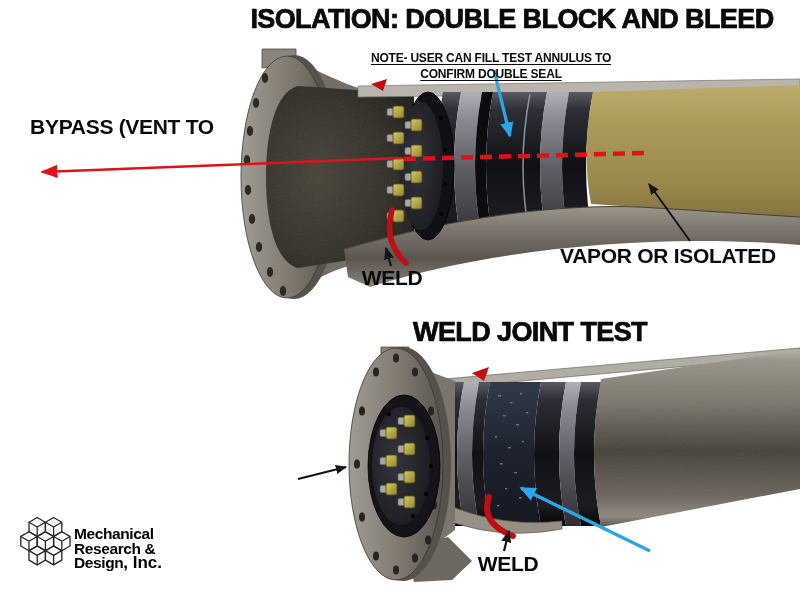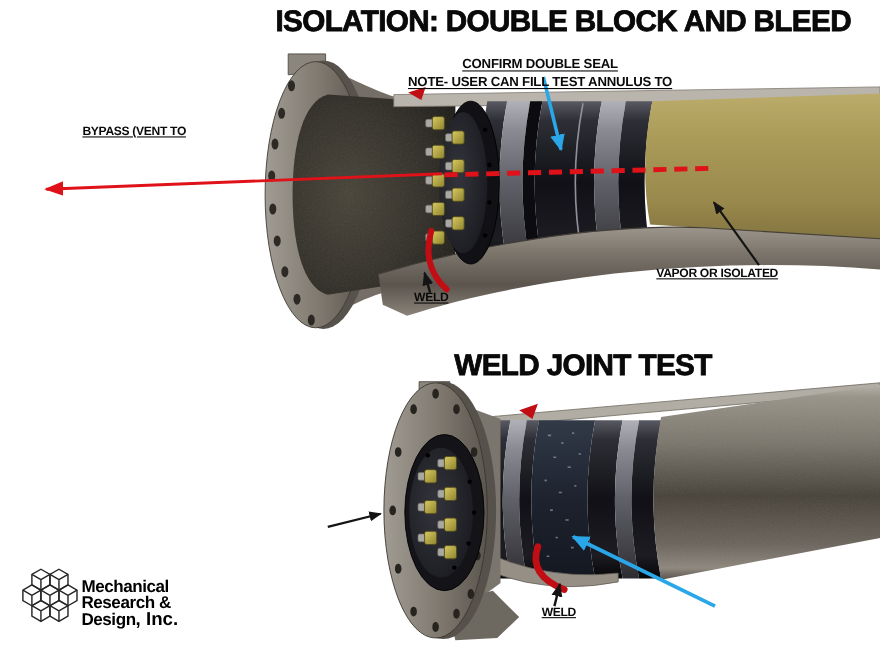--- a/index.html
+++ b/index.html
@@ -6,24 +6,24 @@
   .canvas{position:relative;width:800px;height:600px;background:var(--bg,#fff);overflow:hidden;
           font-family:"Liberation Sans",sans-serif;}
   svg{position:absolute;left:0;top:0;}
   .label{position:absolute;transform:translateX(-50%);text-align:center;color:var(--text,#0a0a0a);
          font-weight:700;white-space:nowrap;line-height:1.26;letter-spacing:-0.3px;}
   .title{font-size:27px;line-height:1.05;letter-spacing:-0.6px;-webkit-text-stroke:0.7px #000;}
   #title1{left:512px;top:5px;}
   #title2{left:530px;top:318px;}
   .note{left:491px;top:50px;font-size:12px;line-height:1.34;letter-spacing:-0.2px;}
   .note div{text-decoration:underline;text-underline-offset:2px;}
-  .callout{font-size:11px;text-decoration:underline;}
+  .callout{font-size:21px;}
   #bypass{left:122px;top:114px;}
   #weld1{left:392px;top:265px;}
-  #vapor{left:652px;top:243px;}
+  #vapor{left:668px;top:243px;}
   #vent{left:222px;top:455px;}
   #weld2{left:508px;top:551px;}
   #annulus{left:634px;top:551px;}
   .logo-text{position:absolute;left:74px;top:527px;transform:none;text-align:left;
              font-size:15.5px;font-weight:700;line-height:14.5px;letter-spacing:-0.4px;color:#000000;}
   .logo-text .inc{font-size:17px;letter-spacing:0;}
   .stroke-red{stroke:var(--arrow-red,#e01219);}
   .fill-red{fill:var(--arrow-red,#e01219);}
   .stroke-blue{stroke:var(--arrow-blue,#2aa7e8);}
   .fill-blue{fill:var(--arrow-blue,#2aa7e8);}
@@ -288,22 +288,22 @@
         <use href="#cube" x="45.4" y="541.2"></use>
         <use href="#cube" x="61.8" y="541.2"></use>
     <use href="#cube" x="37.2" y="555.4"></use>
         <use href="#cube" x="53.6" y="555.4"></use>
   </g>
 </svg>
 
 <div class="label title" id="title1">ISOLATION: DOUBLE BLOCK AND BLEED</div>
 
 <div class="label note">
+  <div>NOTE- USER CAN FILL TEST ANNULUS TO</div>
   <div>CONFIRM DOUBLE SEAL</div>
-  <div>NOTE- USER CAN FILL TEST ANNULUS TO</div>
 </div>
 
 <div class="label callout" id="bypass">
   <div>BYPASS (VENT TO</div>
 </div>
 
 <div class="label callout" id="weld1">WELD</div>
 
 <div class="label callout" id="vapor">
   <div>VAPOR OR ISOLATED</div>

